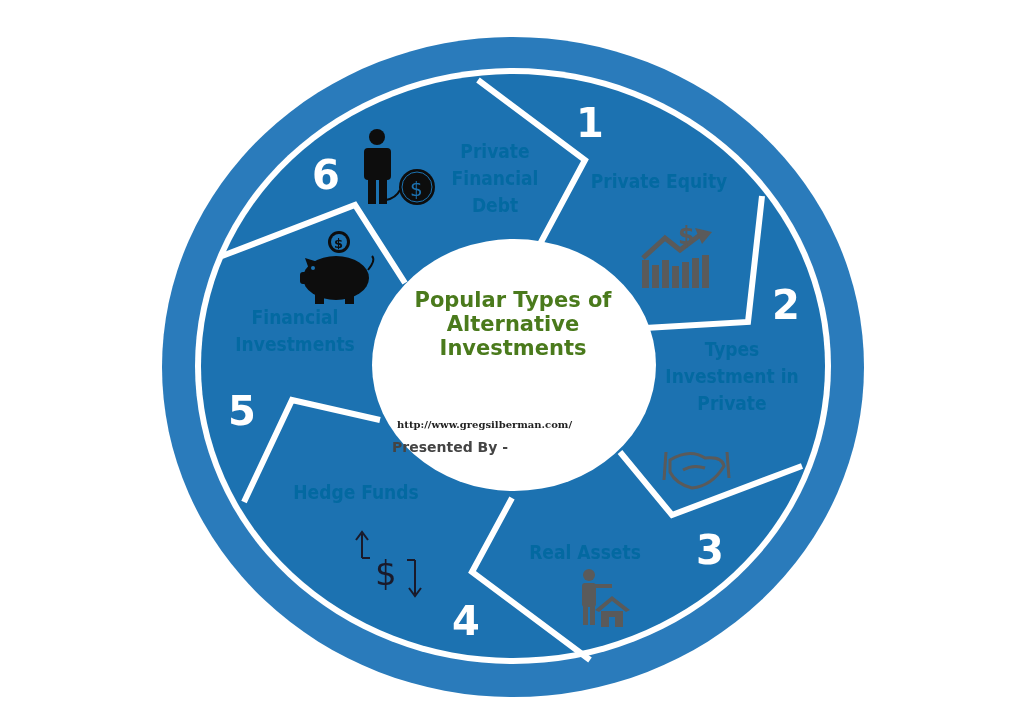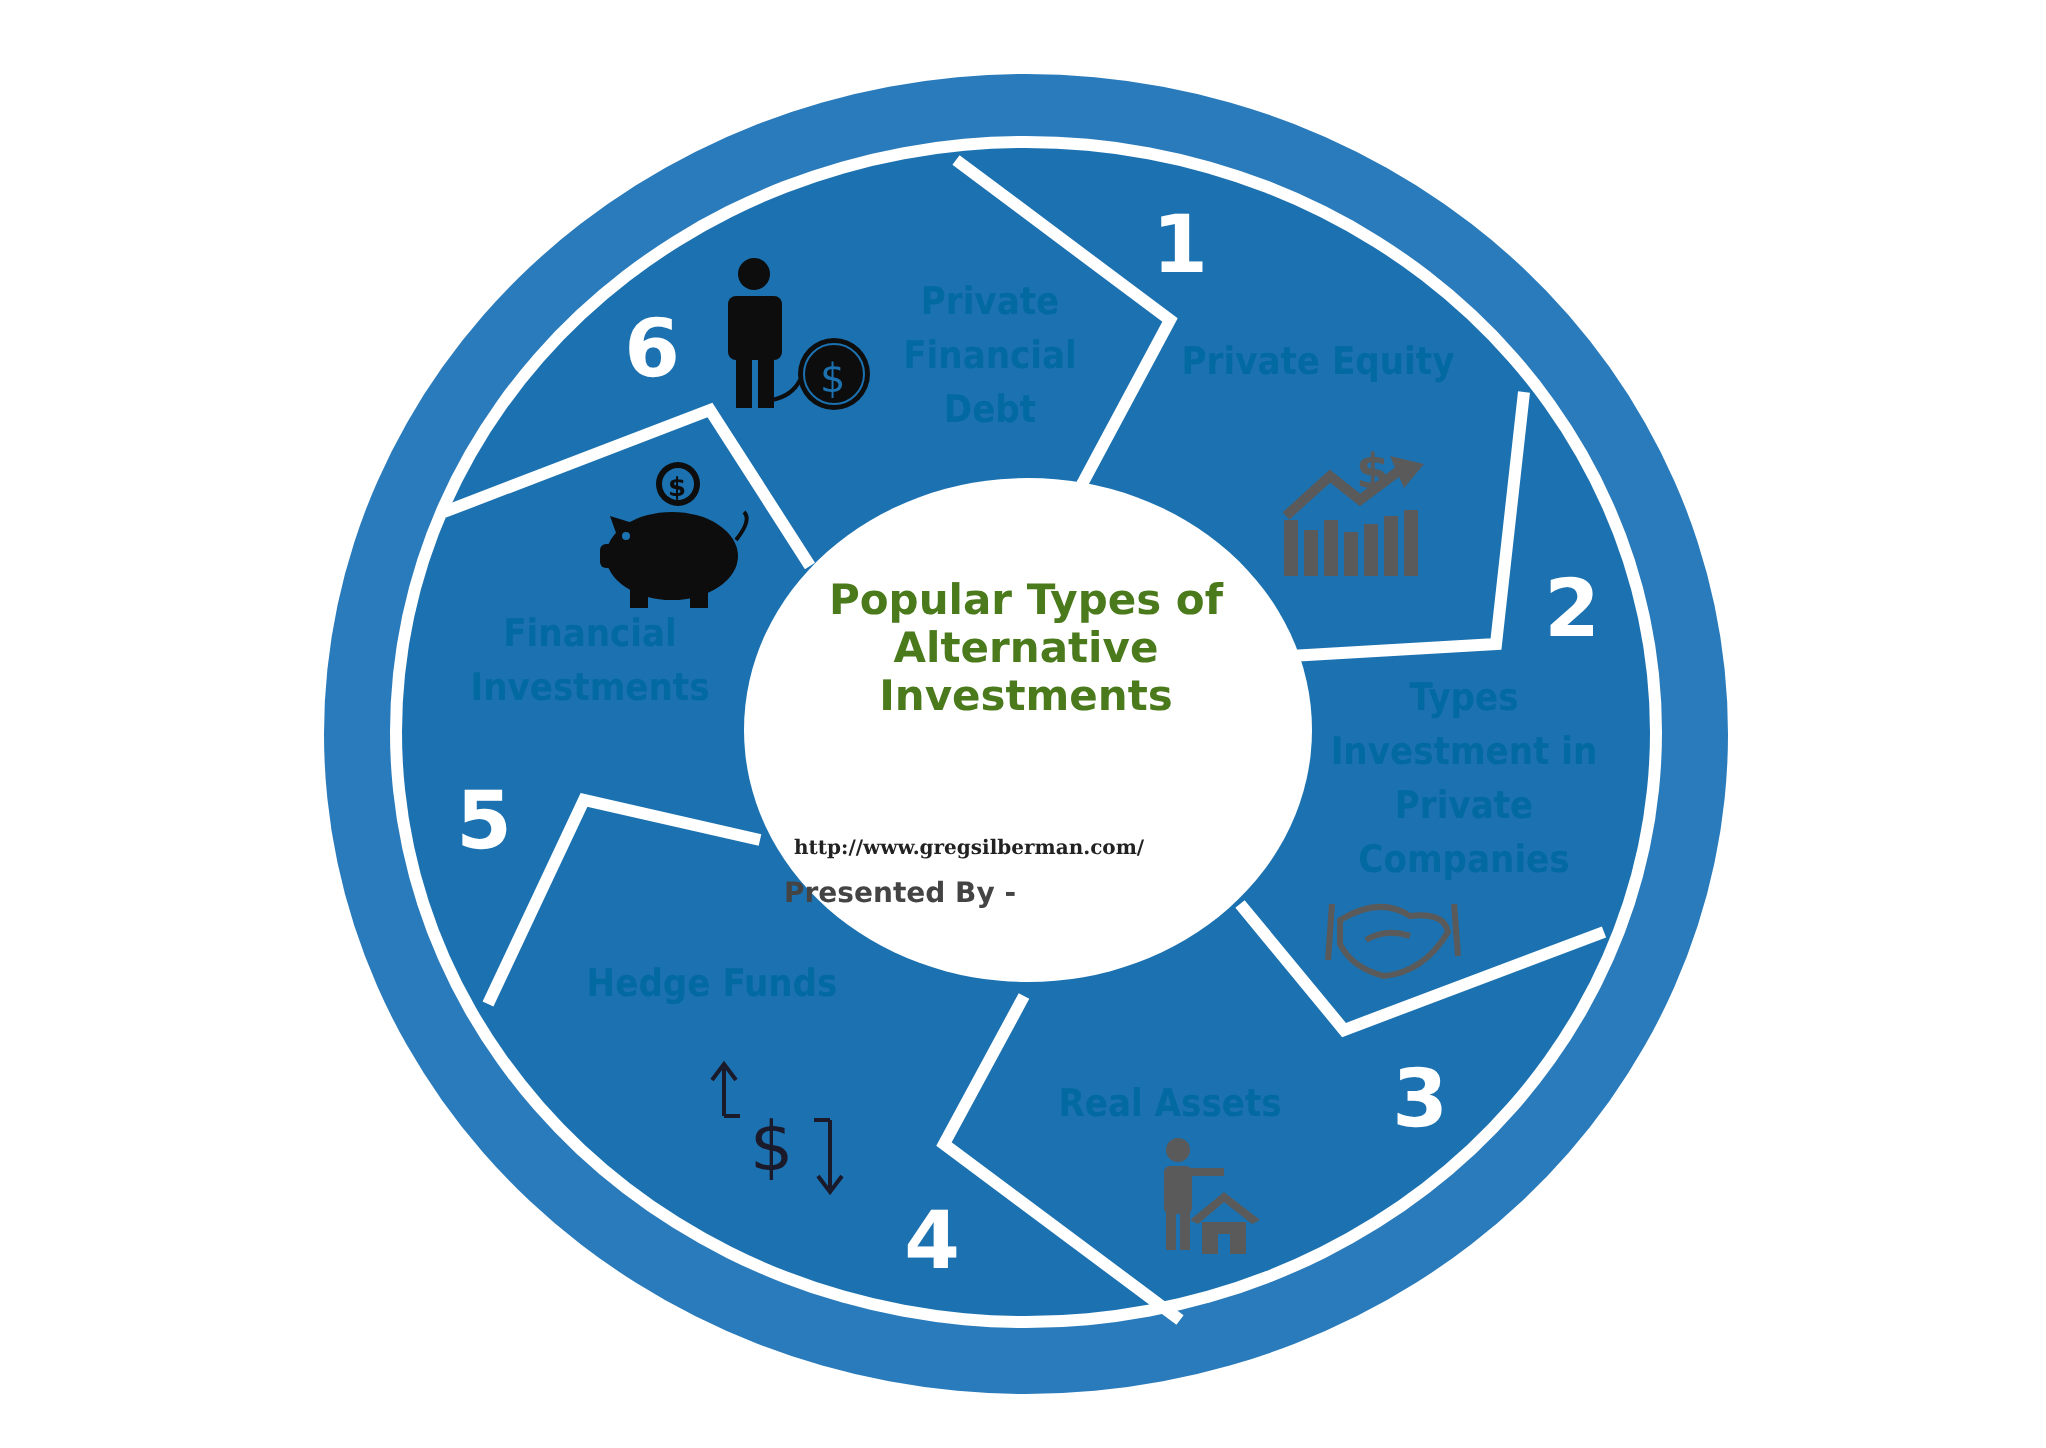--- a/index.html
+++ b/index.html
@@ -124,21 +124,20 @@
   <div class="num" style="left:242px;top:411px">5</div>
   <div class="num" style="left:326px;top:175px">6</div>
 
   <div class="label" style="left:659px;top:168px">
     <div>Private Equity</div>
   </div>
   <div class="label" style="left:732px;top:336px">
     <div>Types</div>
     <div>Investment in</div>
     <div>Private</div>
-    <div>Companies</div>
   </div>
   <div class="label" style="left:585px;top:539px">
     <div>Real Assets</div>
   </div>
   <div class="label" style="left:356px;top:479px">
     <div>Hedge Funds</div>
   </div>
   <div class="label" style="left:295px;top:304px">
     <div>Financial</div>
     <div>Investments</div>

